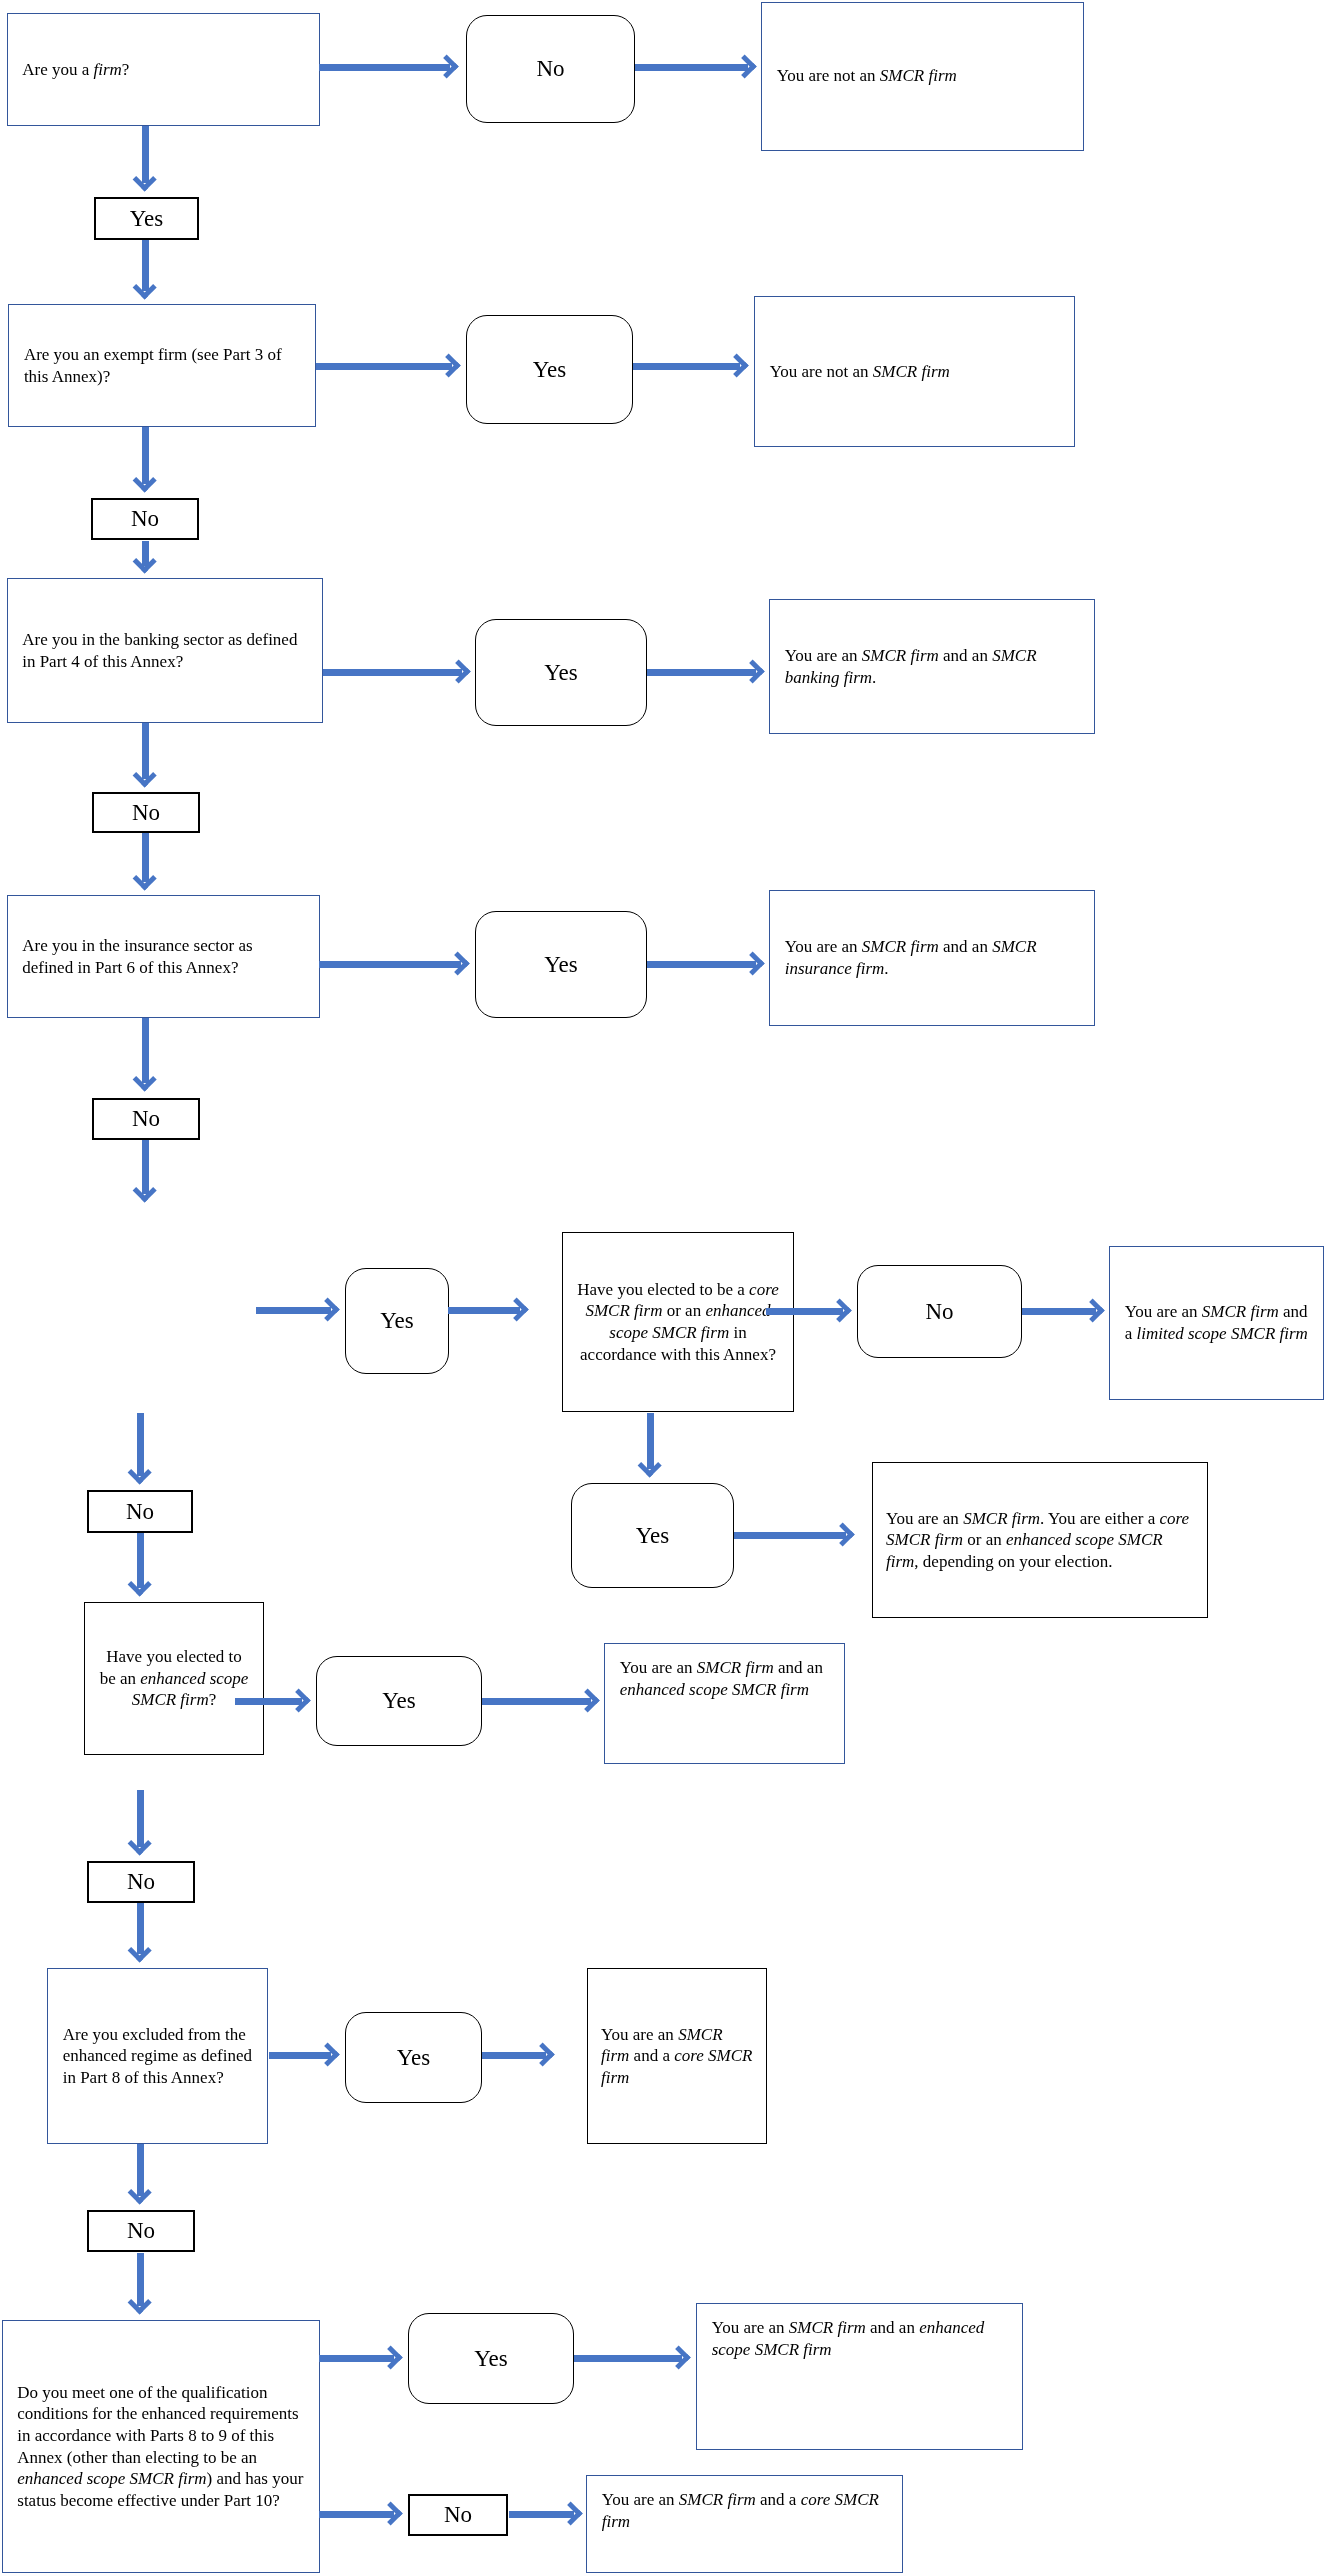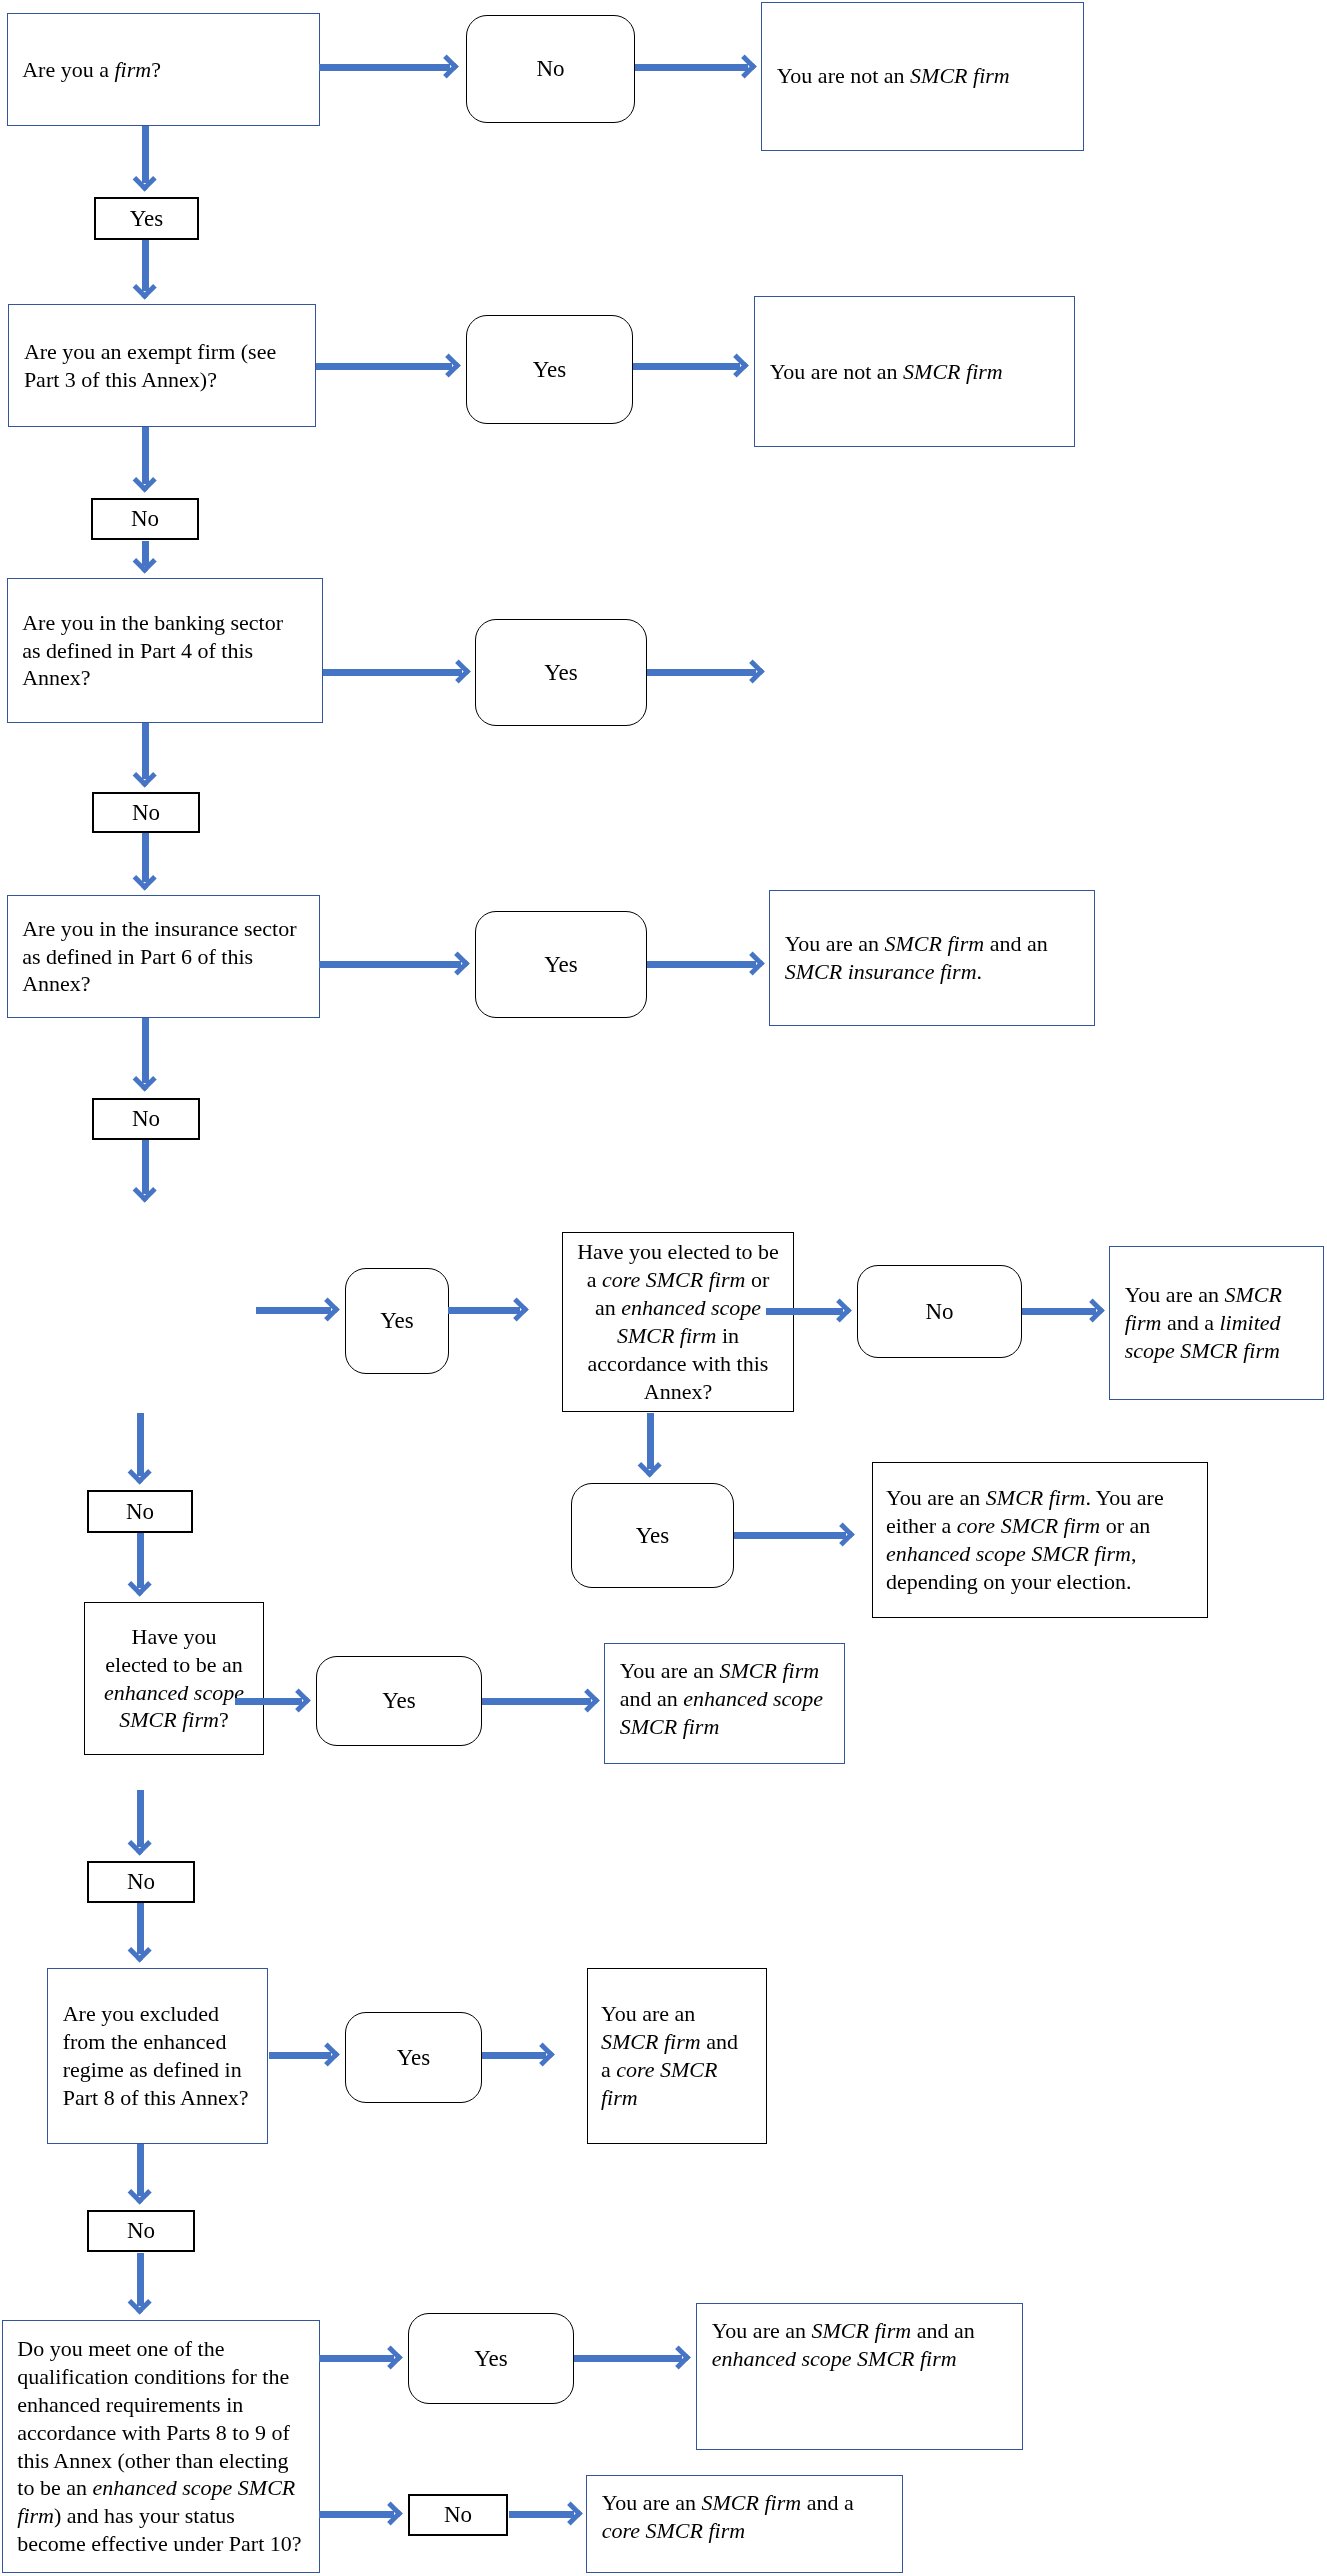--- a/index.html
+++ b/index.html
@@ -14,21 +14,21 @@
     position:relative;
     width:1327px;height:2576px;
     background:var(--bg);
     font-family:"Liberation Serif","DejaVu Serif",serif;
     color:var(--text);
   }
   .b{
     position:absolute;
     box-sizing:border-box;
     display:flex;align-items:center;
-    font-size:22px;line-height:1.27;
+    font-size:17px;line-height:1.27;
     background:var(--bg);
   }
   .b .txt{display:block;width:100%;}
   .blue{border:1.6px solid var(--border);padding:8.2px 14.7px;}
   .black{border:1.6px solid var(--black);padding:8.2px 13px;margin-left:28px;}
   .round{border:1.6px solid var(--black);border-radius:21px;justify-content:center;text-align:center;font-size:23px;}
   .small{border:2.5px solid var(--black);justify-content:center;text-align:center;font-size:23px;padding:0;}
   .c{text-align:center;justify-content:center;}
   .top{align-items:flex-start;padding-top:13px;}
   
@@ -88,20 +88,23 @@
   <div class="ar v" style="left:142px;top:541px;height:24.5px;"></div>
 
   <div class="b blue" style="left:6.5px;top:578px;width:316px;height:145px;">
       <span class="txt">Are you in the banking sector as defined in Part 4 of this Annex?</span>
     </div>
   <div class="ar h" style="left:323px;top:669px;width:139px;"></div>
   <div class="b round" style="left:475px;top:619px;width:172px;height:107px;">
       <span class="txt">Yes</span>
     </div>
   <div class="ar h" style="left:647px;top:669px;width:109px;"></div>
+  <div class="b blue" style="left:769px;top:599px;width:326px;height:135px;">
+      <span class="txt">You are an <i>SMCR firm</i> and an <i>SMCR banking firm</i>.</span>
+    </div>
   <div class="ar v" style="left:142px;top:723px;height:56px;"></div>
   <div class="b small" style="left:92px;top:792px;width:108px;height:41px;">
       <span class="txt">No</span>
     </div>
   <div class="ar v" style="left:142px;top:833px;height:49px;"></div>
 
   <div class="b blue" style="left:6.5px;top:895px;width:313px;height:123px;">
       <span class="txt">Are you in the insurance sector as defined in Part 6 of this Annex?</span>
     </div>
   <div class="ar h" style="left:319px;top:961px;width:142px;"></div>

